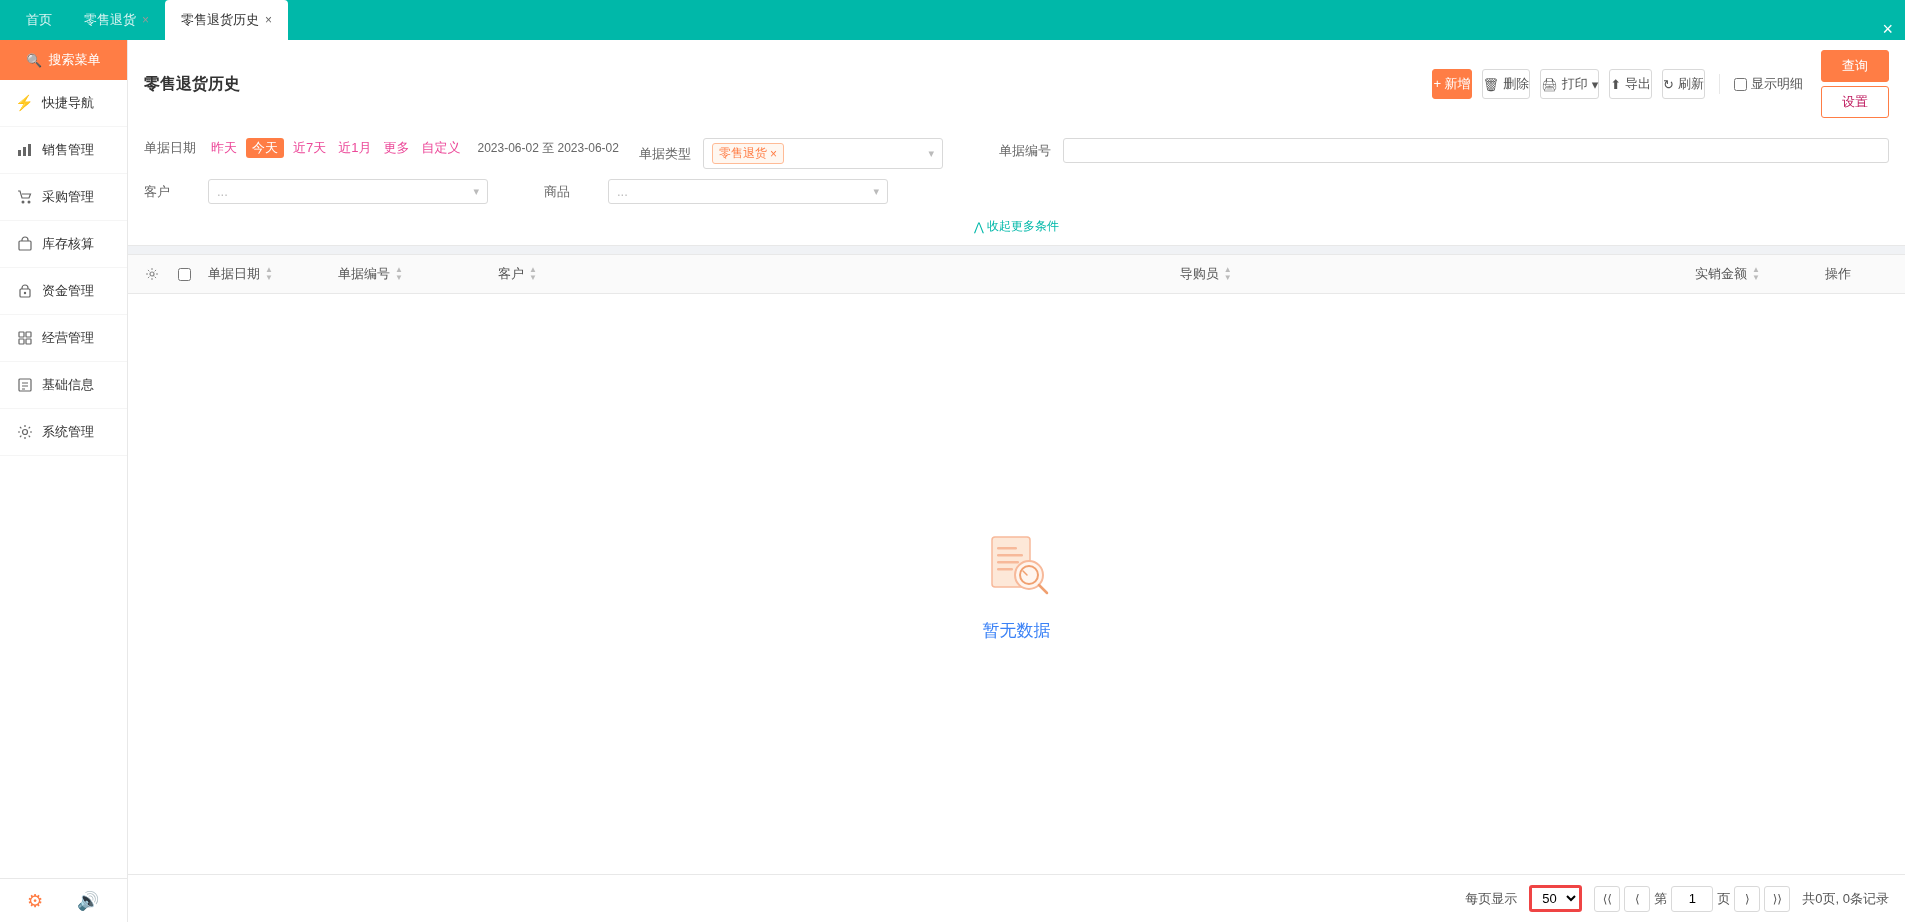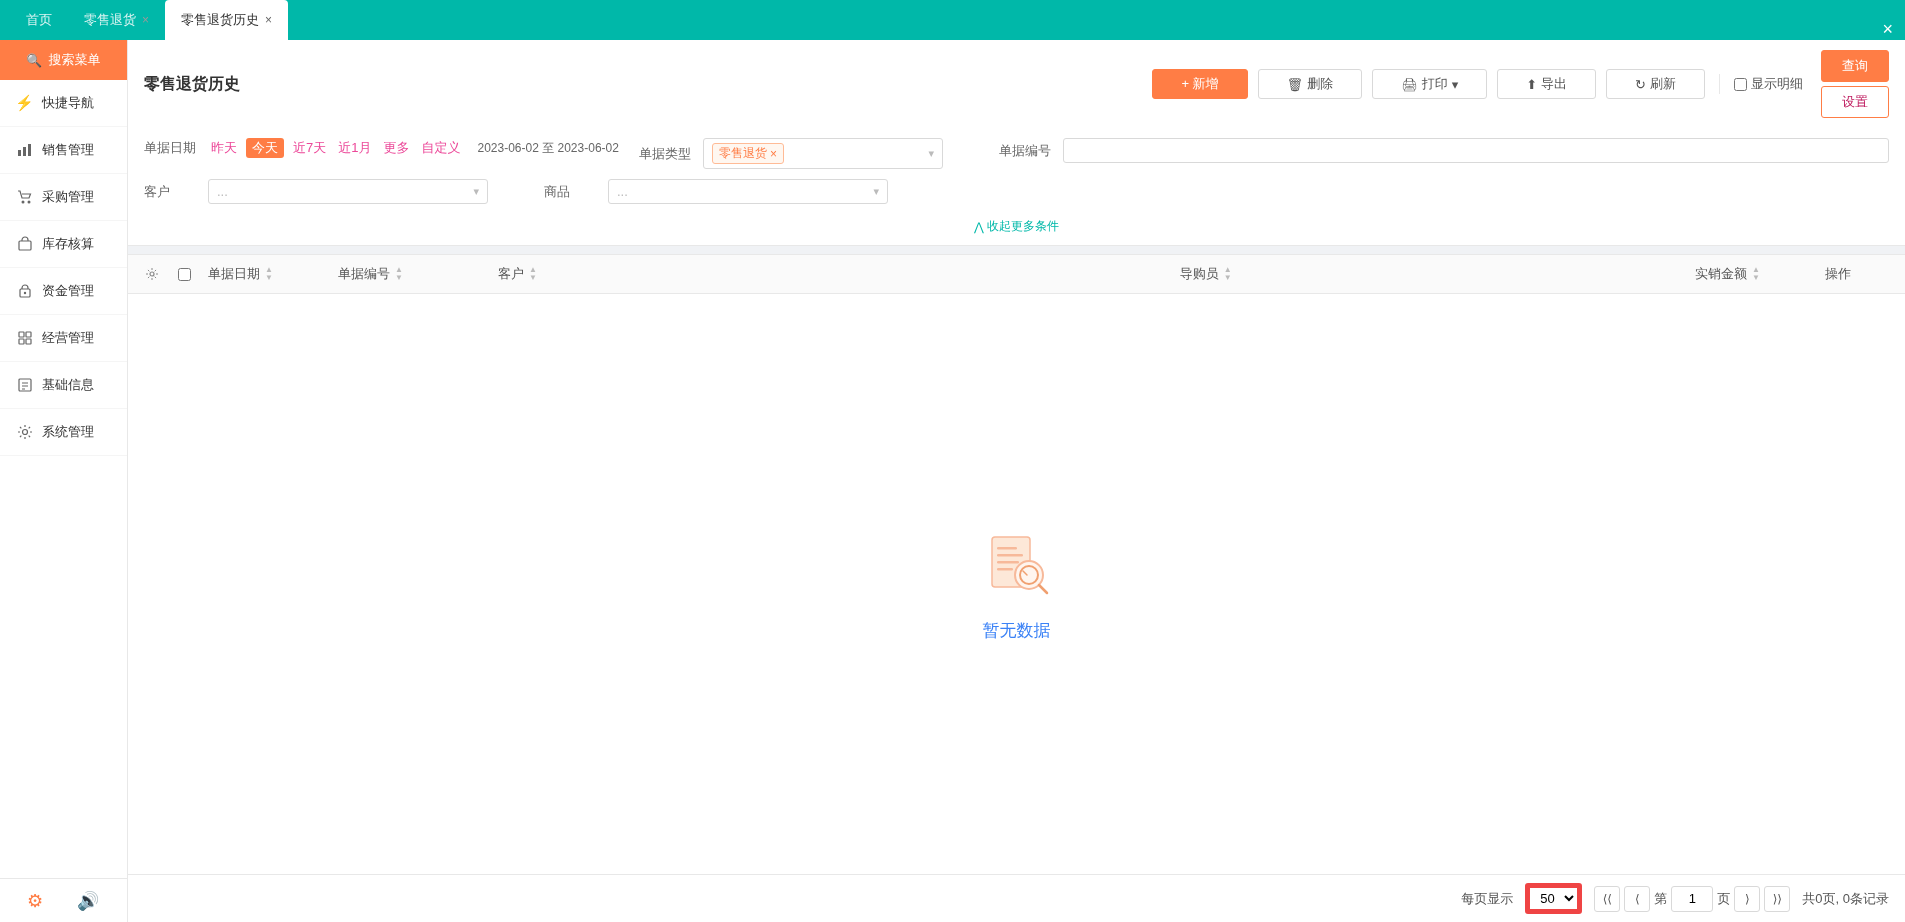--- a/index.html
+++ b/index.html
@@ -140,21 +140,21 @@
     }
     .toolbar {
       display: flex;
       align-items: center;
       gap: 10px;
     }
     .toolbar-btn {
       display: flex;
       align-items: center;
       gap: 4px;
-      padding: 5px 28px;
+      padding: 5px 0;
       border-radius: 3px;
       cursor: pointer;
       font-size: 13px;
       border: 1px solid #d9d9d9;
       background: #fff;
       color: #555;
     }
     .toolbar-btn.primary {
       background: #ff7d45;
       color: white;
@@ -352,21 +352,21 @@
       border-top: 1px solid #e8e8e8;
       display: flex;
       align-items: center;
       justify-content: flex-end;
       padding: 0 16px;
       gap: 12px;
       font-size: 13px;
       color: #555;
     }
     .page-size-select {
-      border: 5px solid #ef4444;
+      border: 3px solid #ef4444;
       border-radius: 3px;
       padding: 2px 6px;
       background: #fff;
       font-size: 13px;
       cursor: pointer;
     }
     .page-nav {
       display: flex;
       align-items: center;
       gap: 4px;

